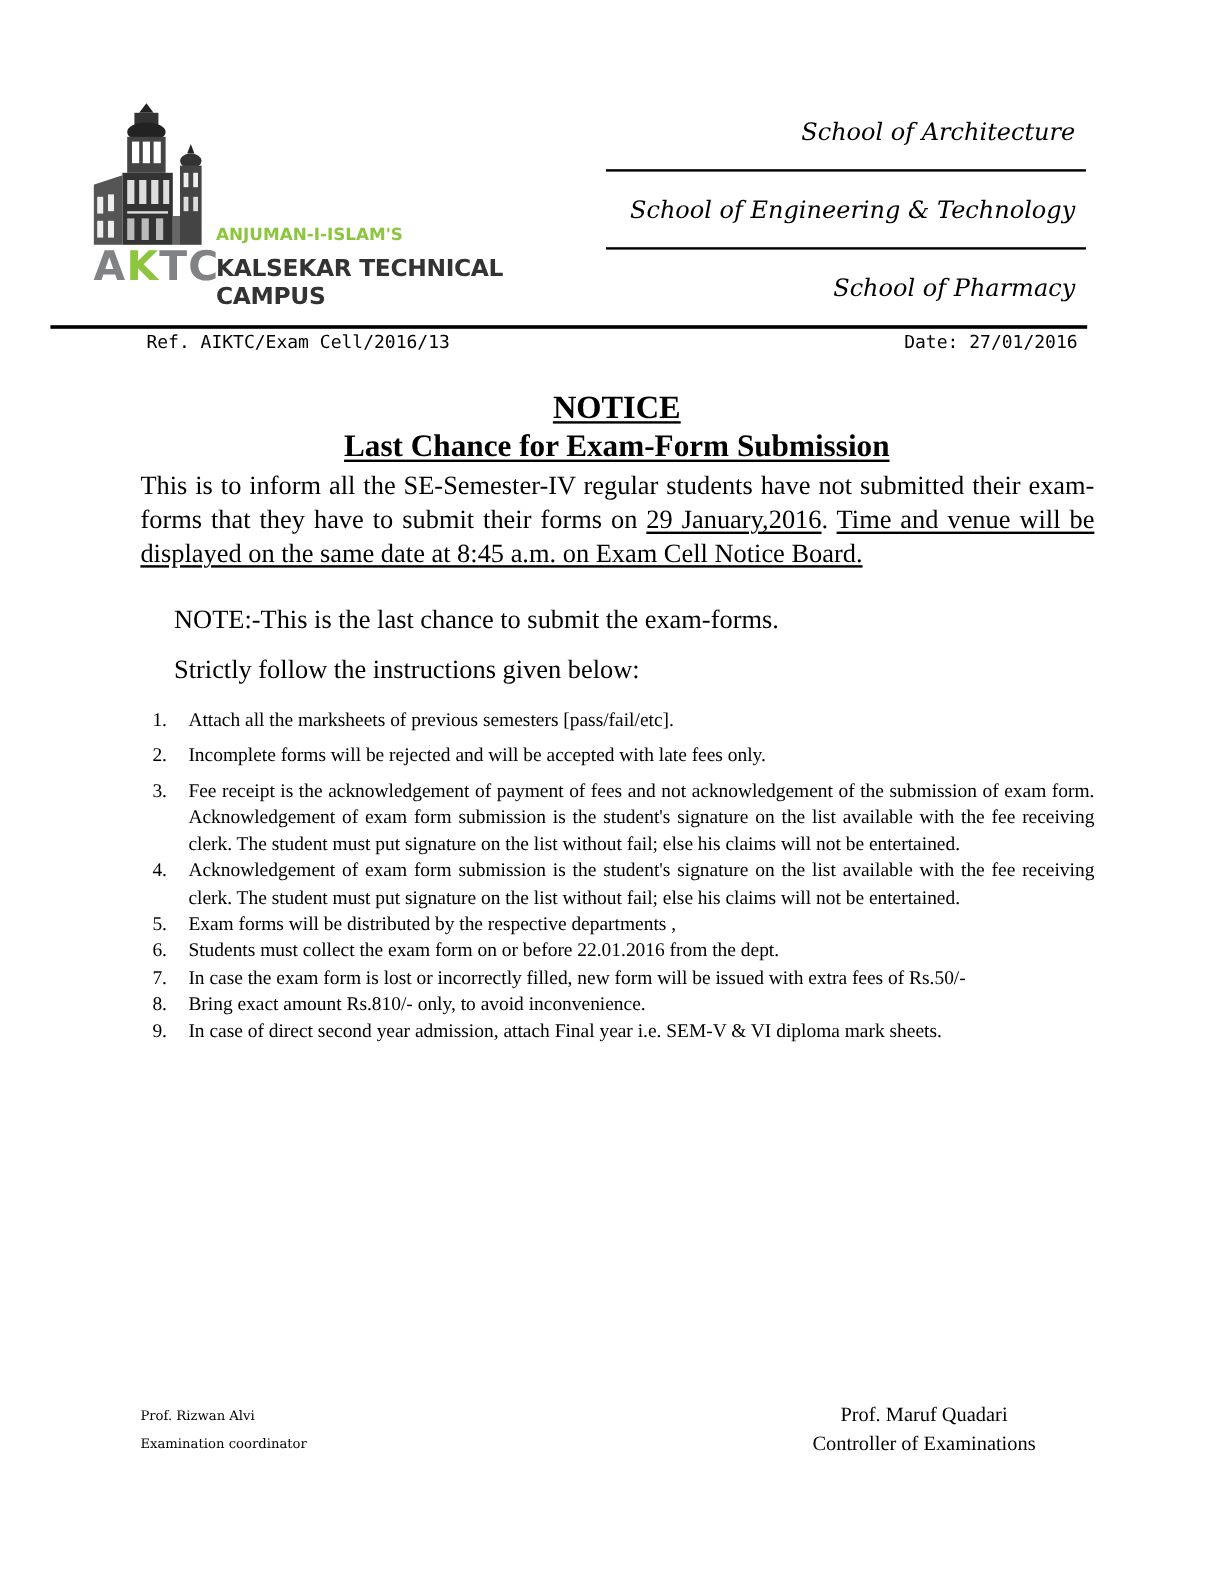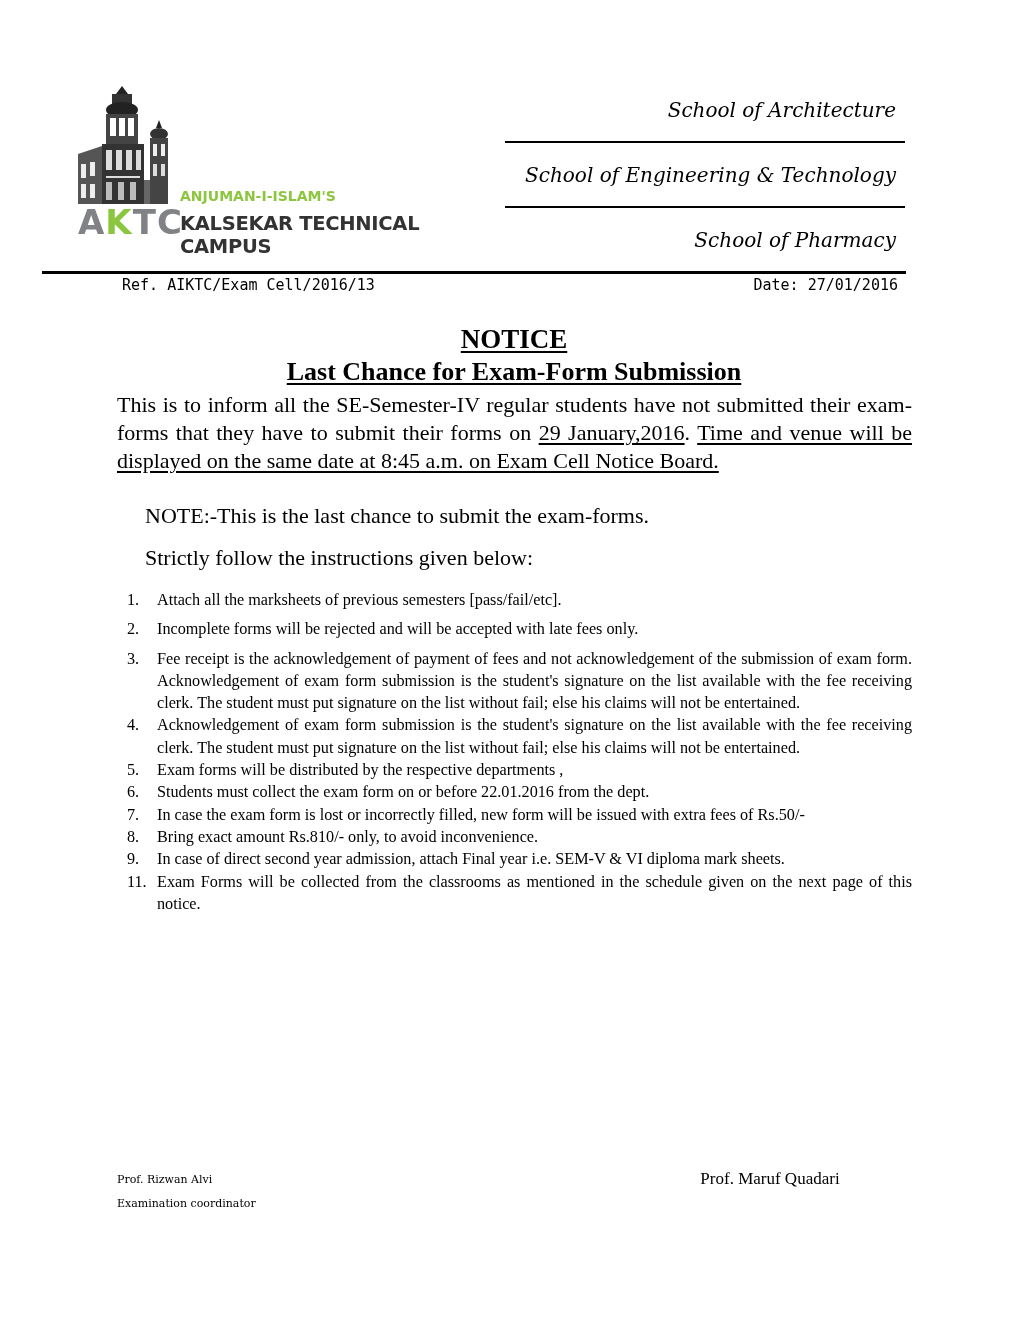--- a/index.html
+++ b/index.html
@@ -130,25 +130,22 @@
       <div class="txt">In case the exam form is lost or incorrectly filled, new form will be issued with extra fees of Rs.50/-</div>
     </div>
   <div class="item">
       <div class="num"><span>8.</span></div>
       <div class="txt">Bring exact amount Rs.810/- only, to avoid inconvenience.</div>
     </div>
   <div class="item">
       <div class="num"><span>9.</span></div>
       <div class="txt">In case of direct second year admission, attach Final year i.e. SEM-V &amp; VI diploma mark sheets.</div>
     </div>
-  <div class="item">
-      <div class="num"><span>11.</span></div>
-      <div class="txt">Exam Forms will be collected from the classrooms as mentioned in the schedule given on the next page of this notice.</div>
-    </div>
 </div>
 
 <div class="abs sig sig-left" style="top:1168px; font-family:'DejaVu Serif', serif; font-size:11px;">
   <div>Prof. Rizwan Alvi</div>
   <div>Examination coordinator</div>
 </div>
 <div class="abs sig sig-right" style="top:1167px;">
   <div>Prof. Maruf Quadari</div>
+  <div>Controller of Examinations</div>
 </div>
 
 </body></html>

